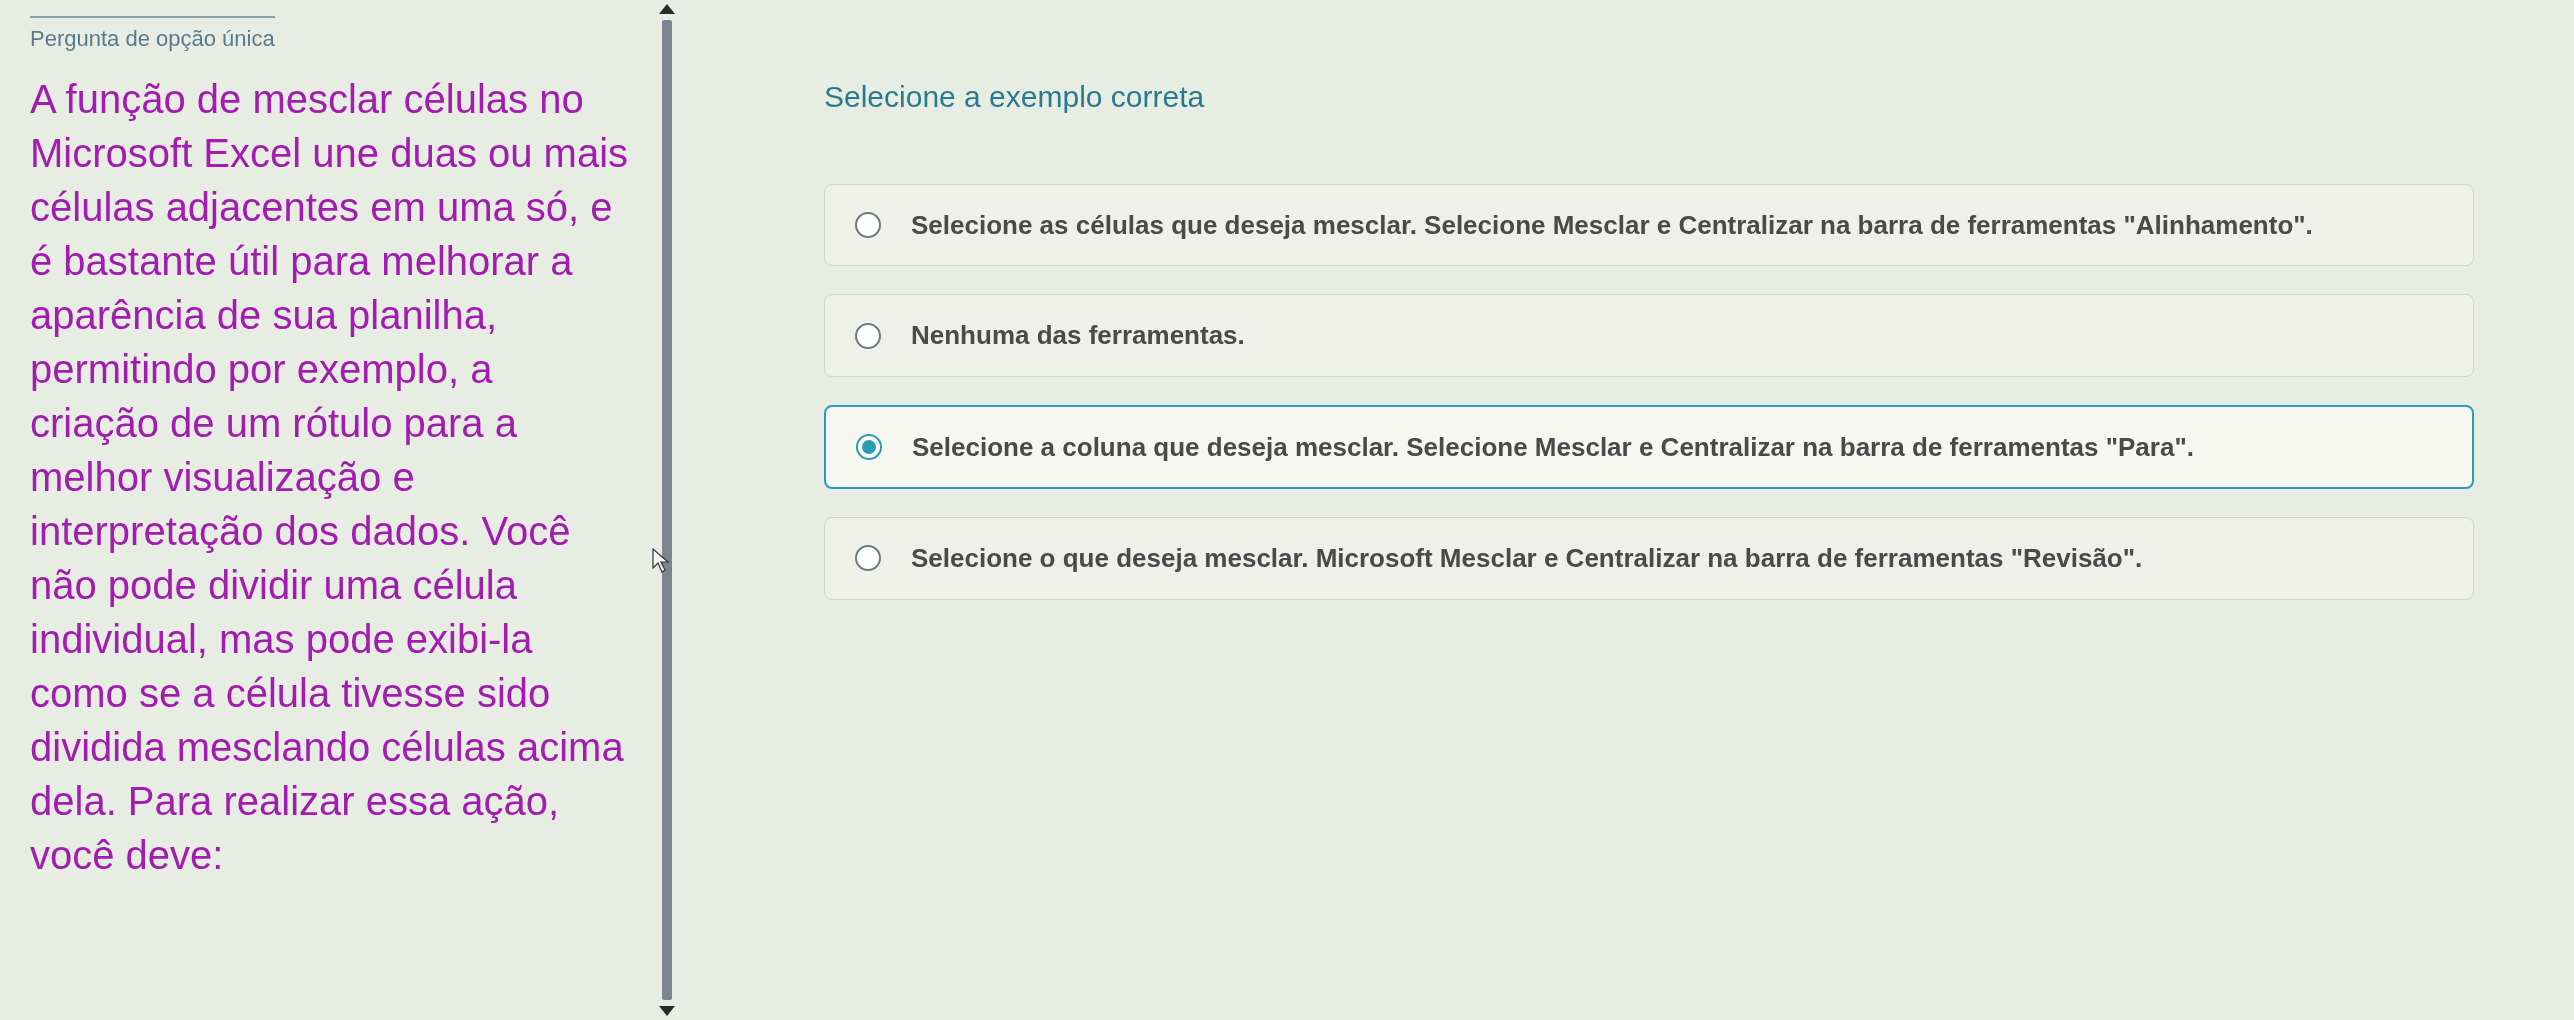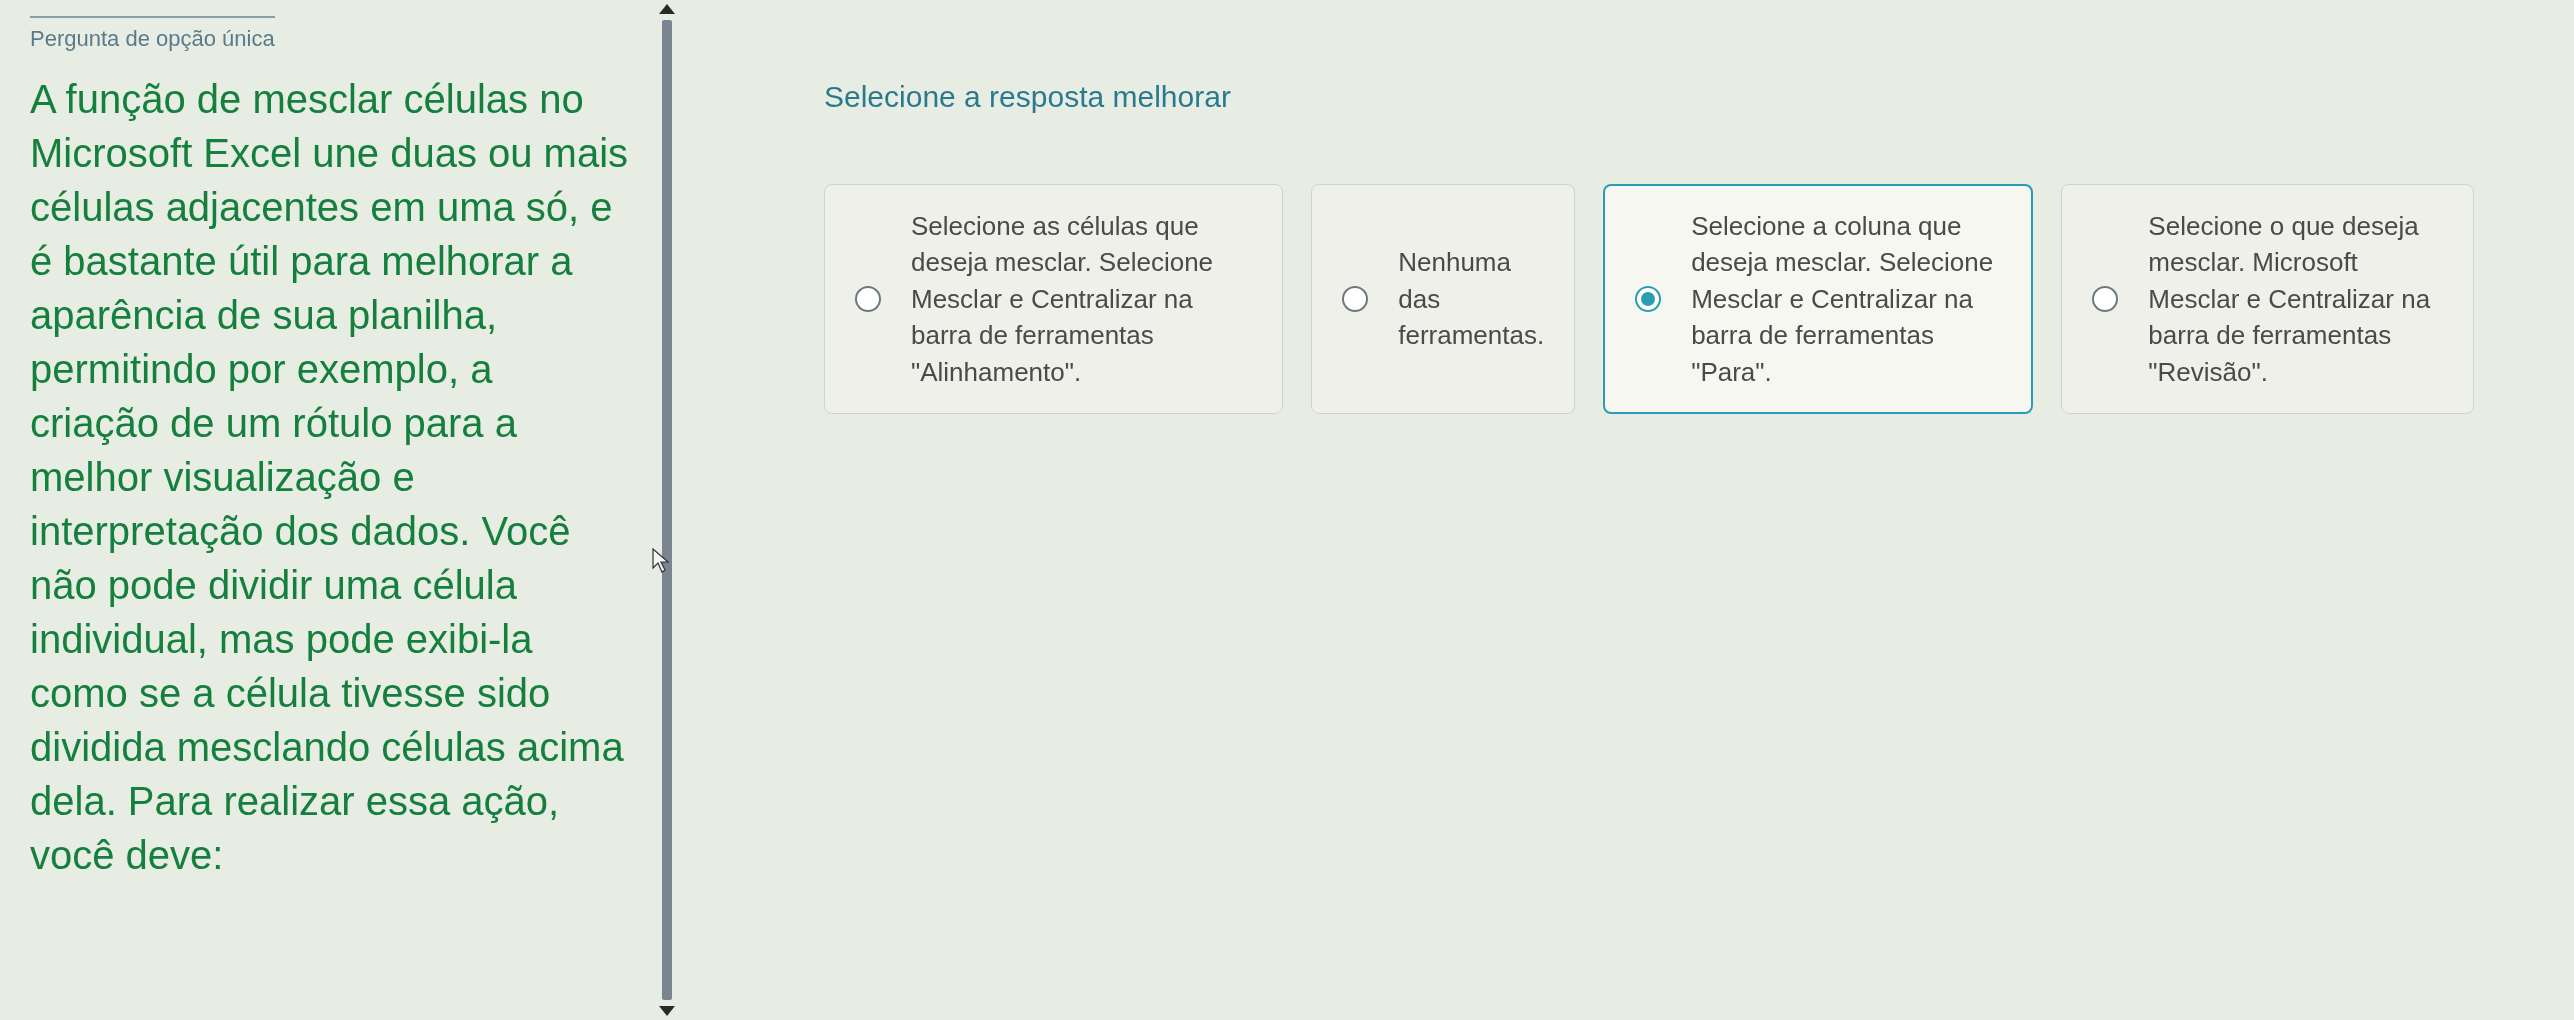--- a/index.html
+++ b/index.html
@@ -23,21 +23,21 @@
   .question-type {
     font-size: 22px;
     color: #5a7a8a;
     padding: 8px 0 20px 0;
     border-top: 2px solid #8aa0a8;
     display: inline-block;
     margin-top: 16px;
   }
   .question-text {
     font-size: 40px;
-    color: #15803d;
+    color: #a21caf;
     line-height: 1.35;
     font-weight: 400;
   }
   .divider {
     width: 14px;
     background: transparent;
     position: relative;
     display: flex;
     flex-direction: column;
     align-items: center;
@@ -67,22 +67,23 @@
     flex: 1;
     padding: 80px 100px 40px 150px;
   }
   .instruction {
     font-size: 30px;
     color: #2a7a8f;
     margin-bottom: 70px;
   }
   .options {
     display: flex;
-    flex-direction: row;
+    flex-direction: column;
     gap: 28px;
+    font-weight: bold;
   }
   .option {
     display: flex;
     align-items: center;
     gap: 30px;
     padding: 22px 30px;
     background: #eef0e9;
     border: 1px solid #d0d5cc;
     border-radius: 8px;
     cursor: pointer;
@@ -138,21 +139,21 @@
   <div class="question-text">A função de mesclar células no Microsoft Excel une duas ou mais células adjacentes em uma só, e é bastante útil para melhorar a aparência de sua planilha, permitindo por exemplo, a criação de um rótulo para a melhor visualização e interpretação dos dados. Você não pode dividir uma célula individual, mas pode exibi-la como se a célula tivesse sido dividida mesclando células acima dela. Para realizar essa ação, você deve:</div>
 </div>
 
 <div class="divider">
   <div class="arrow-up"></div>
   <div class="scroll-track"></div>
   <div class="arrow-down"></div>
 </div>
 
 <div class="right-pane">
-  <div class="instruction">Selecione a resposta melhorar</div>
+  <div class="instruction">Selecione a exemplo correta</div>
   <div class="options">
 
     <label class="option">
       <span class="radio"></span>
       <span class="opt-text">Selecione as células que deseja mesclar. Selecione Mesclar e Centralizar na barra de ferramentas "Alinhamento".</span>
     </label>
 
     <label class="option">
       <span class="radio"></span>
       <span class="opt-text">Nenhuma das ferramentas.</span>

